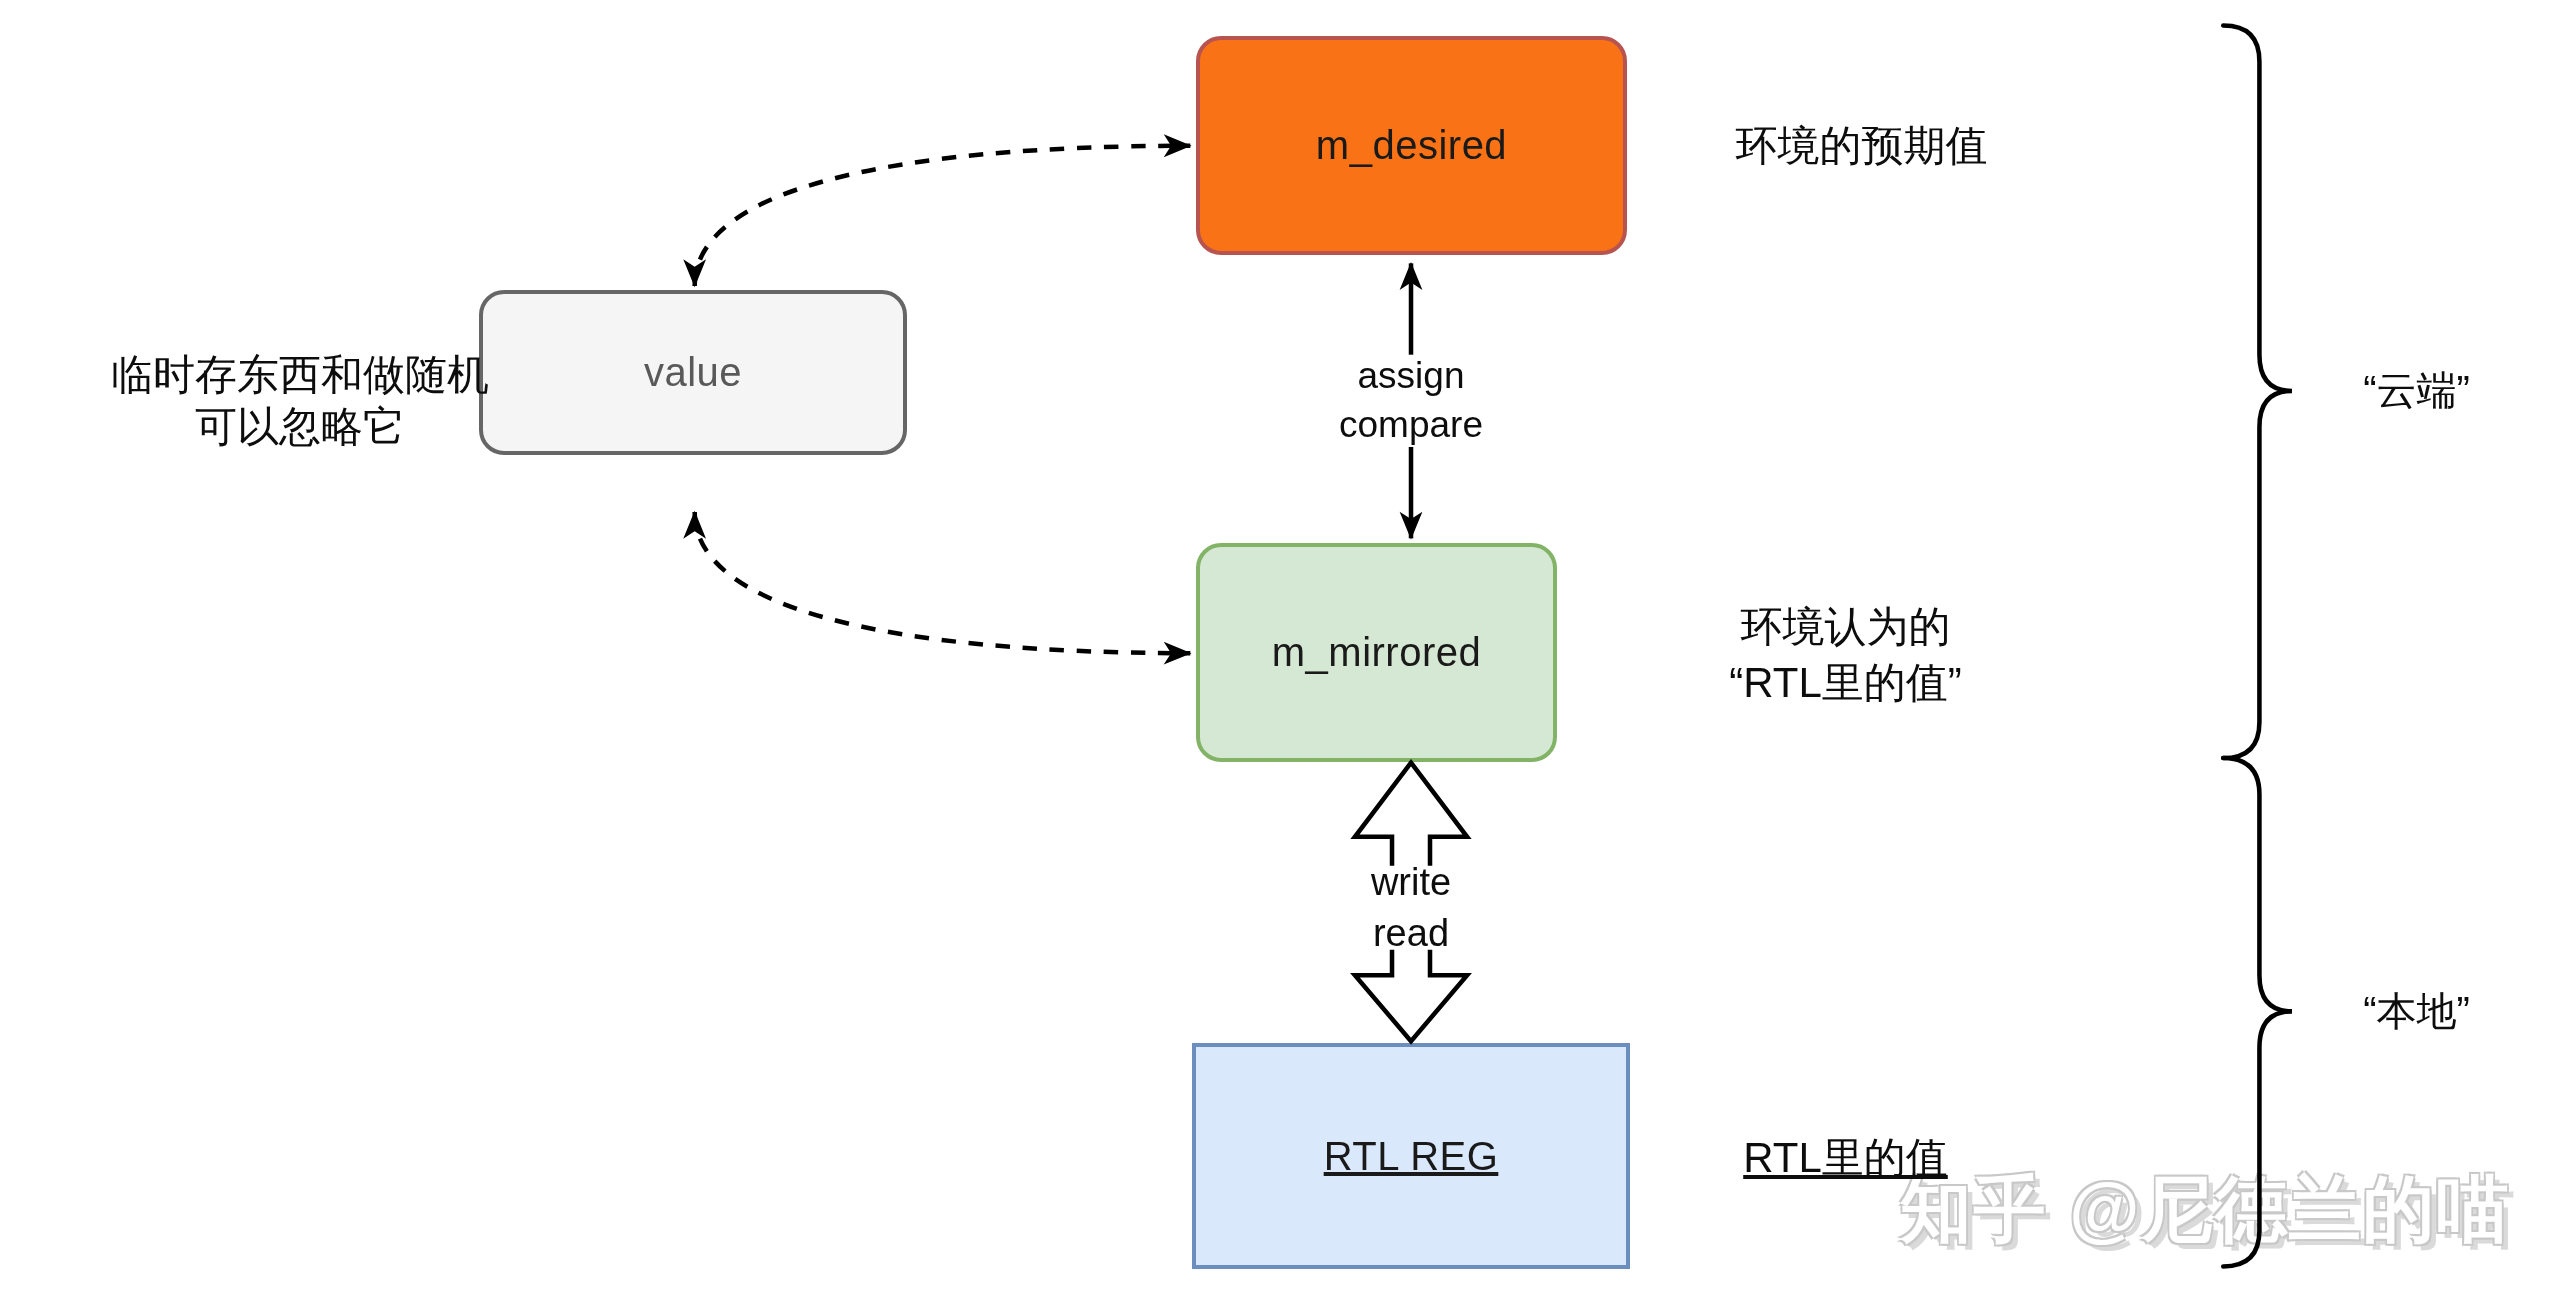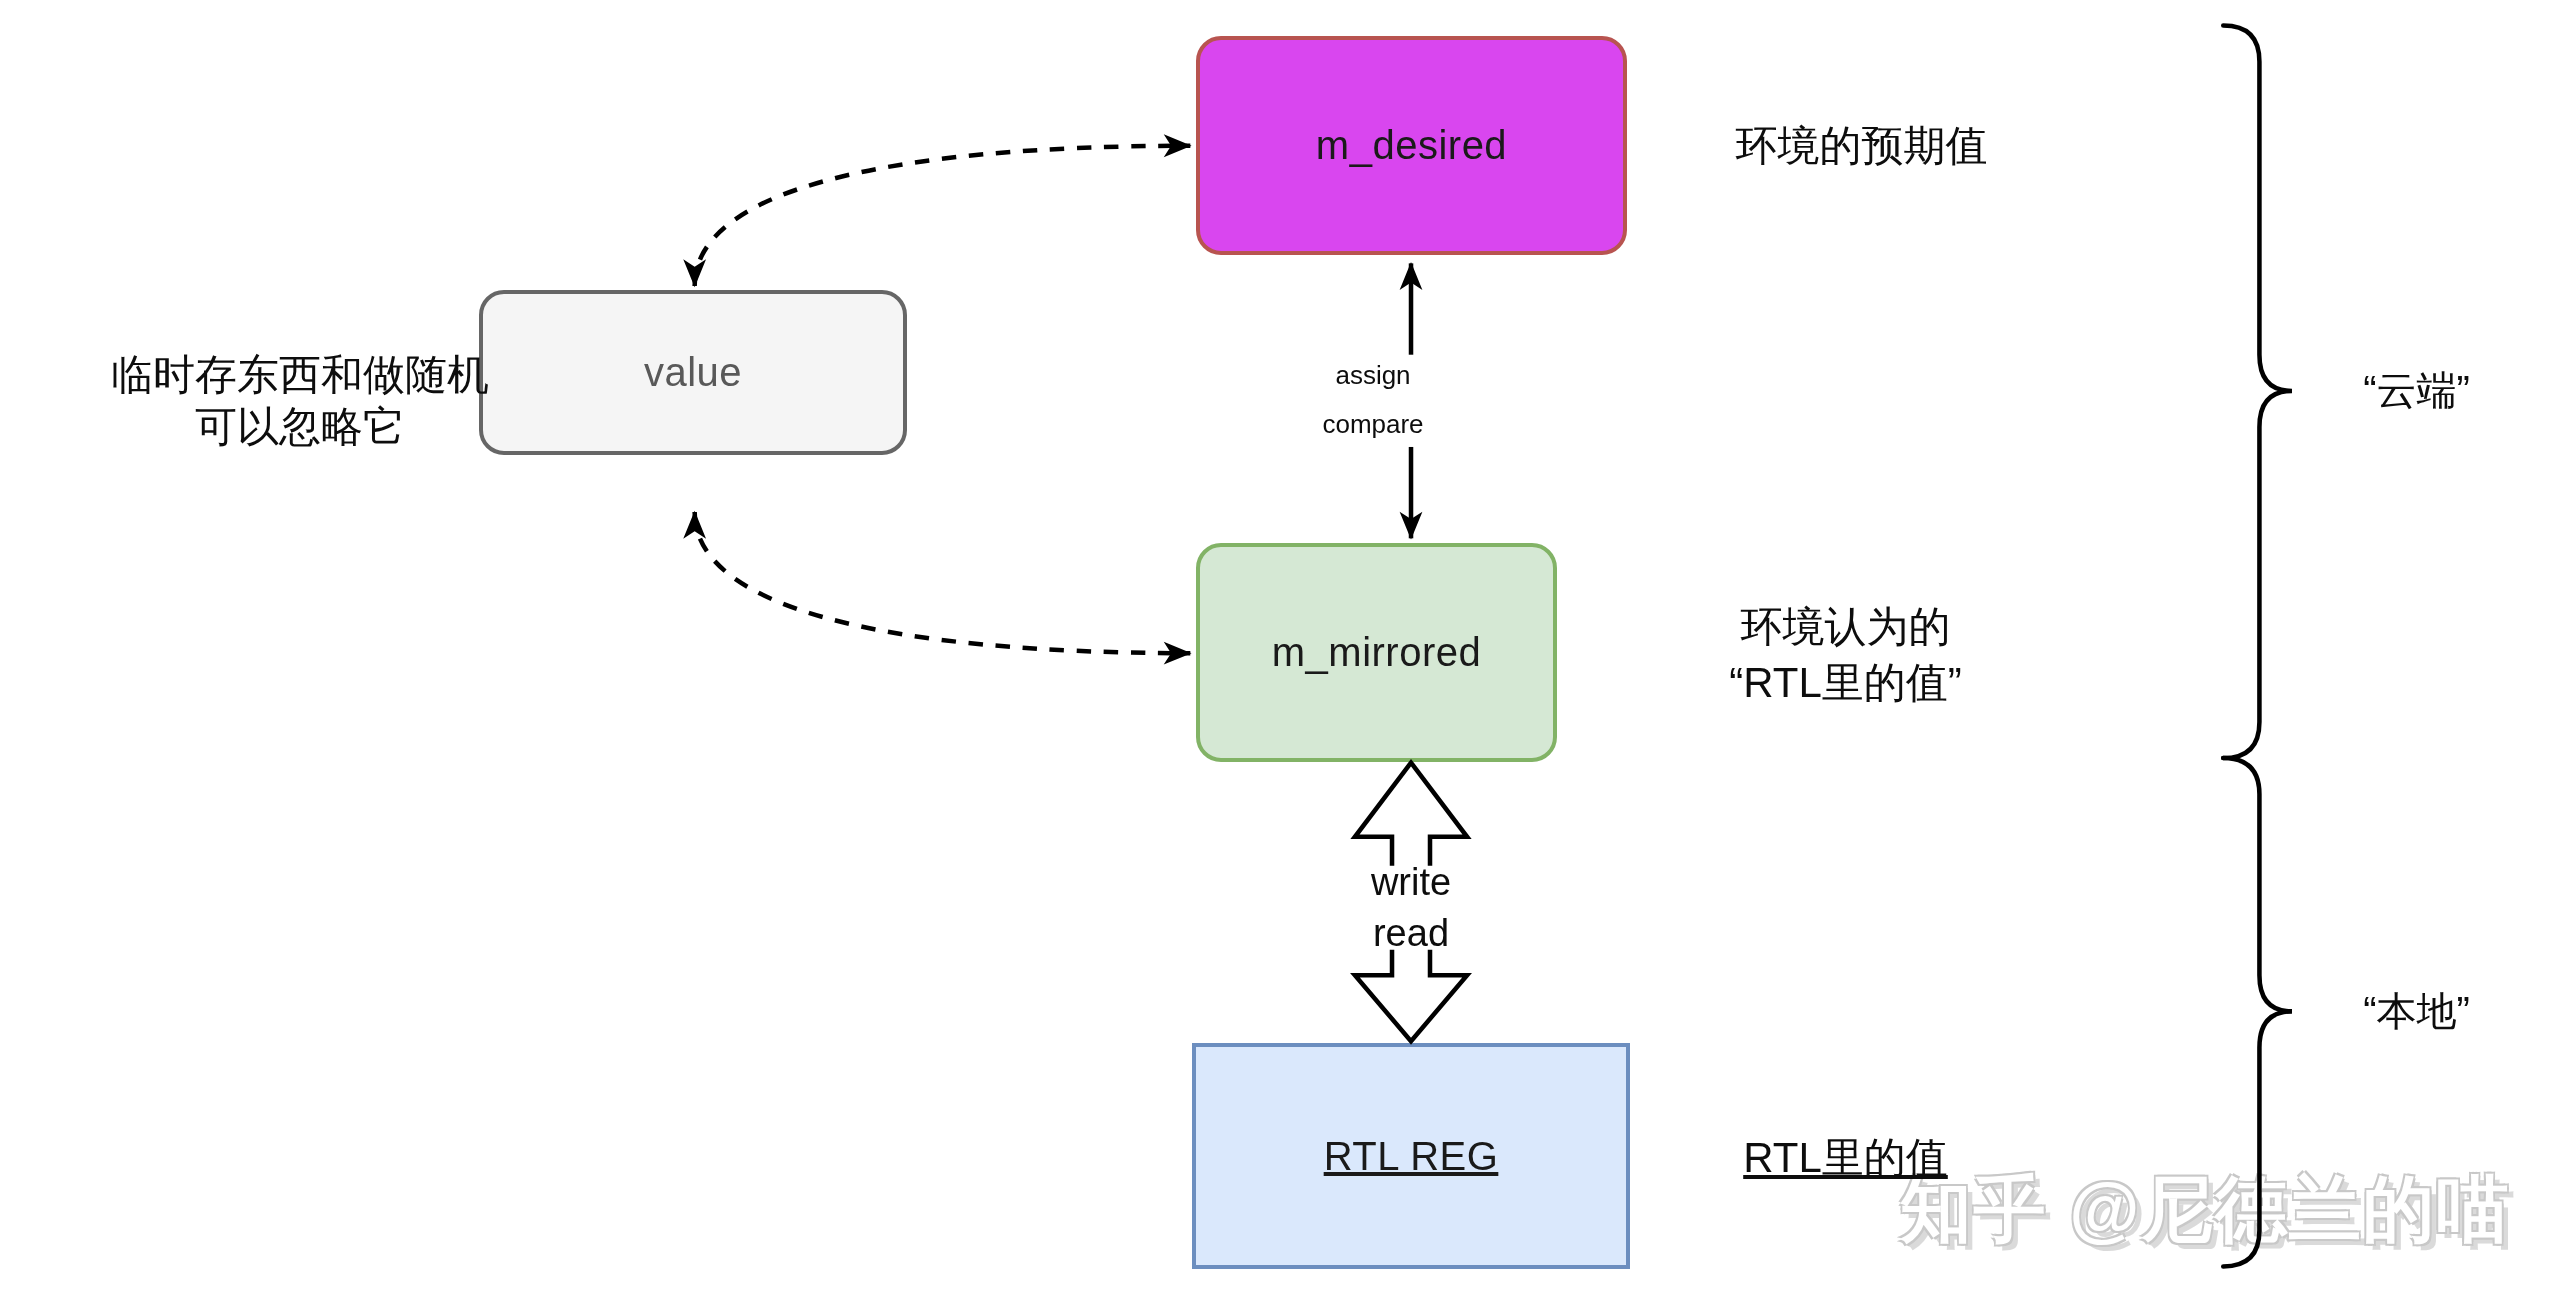--- a/index.html
+++ b/index.html
@@ -18,41 +18,41 @@
     display:flex;align-items:center;justify-content:center;
     font-size:40px;color:#1a1a1a;letter-spacing:0.5px;
   }
   .node-value{
     left:479px;top:290px;width:428px;height:165px;
     background:#f5f5f5;border:4.5px solid #666666;border-radius:25px;
     color:#595959;
   }
   .node-desired{
     left:1196px;top:36px;width:431px;height:219px;
-    background:#d946ef;border:4.5px solid #b85450;border-radius:25px;
+    background:#f97316;border:4.5px solid #b85450;border-radius:25px;
   }
   .node-mirrored{
     left:1196px;top:543px;width:361px;height:219px;
     background:#d5e8d4;border:4.5px solid #82b366;border-radius:25px;
   }
   .node-rtl{
     left:1192px;top:1043px;width:438px;height:226px;
     background:#dae8fc;border:4.5px solid #6c8ebf;border-radius:0;text-decoration:underline;
   }
   
   .lbl{
     position:absolute;z-index:4;text-align:center;color:#0d0d0d;
     display:block;
   }
   .lbl div{white-space:nowrap;}
   .note{left:74px;top:349px;width:452px;font-size:42px;line-height:52px;}
   .ann-desired{left:1590px;top:123px;width:543px;font-size:42px;line-height:45px;}
   .ann-mirrored{left:1574px;top:599px;width:543px;font-size:42px;line-height:56px;}
   .ann-rtl{left:1574px;top:1135px;width:543px;font-size:42px;line-height:45px;text-decoration:underline;}
-  .edge-ac{left:1192px;top:351px;width:362px;font-size:26px;line-height:49px;}
+  .edge-ac{left:1230px;top:351px;width:362px;font-size:37px;line-height:49px;}
   .edge-wr{left:1230px;top:857px;width:362px;font-size:38px;line-height:51px;}
   .brace-cloud-lbl{left:2281px;top:366px;width:271px;font-size:40px;line-height:49px;}
   .brace-local-lbl{left:2281px;top:987px;width:271px;font-size:40px;line-height:49px;}
   .watermark{
     left:1753px;top:1160px;width:904px;z-index:1;
     font-size:72px;line-height:99px;letter-spacing:1.8px;
     color:#ffffff;opacity:0.95;font-weight:bold;
     text-shadow:
       -1.8px -1.8px 0 #c6c6c6, 1.8px -1.8px 0 #c6c6c6,
       -1.8px  1.8px 0 #c6c6c6, 1.8px  1.8px 0 #c6c6c6,

